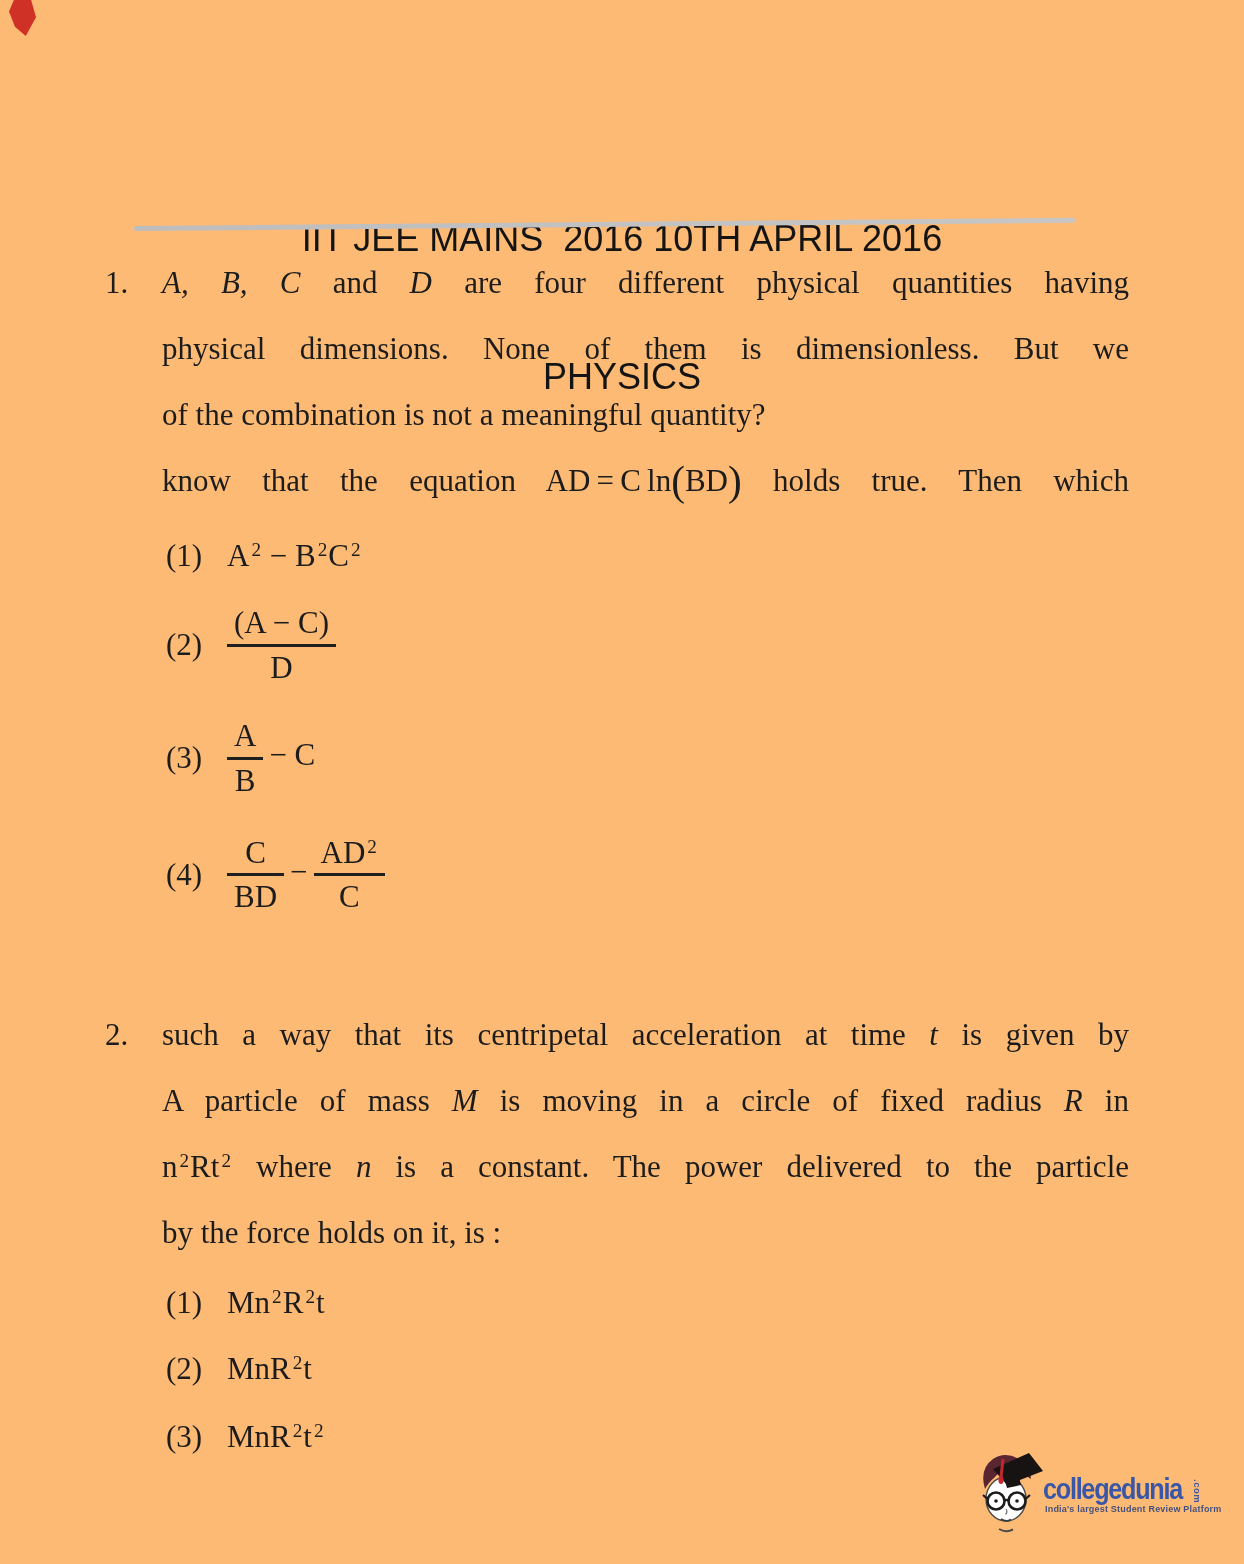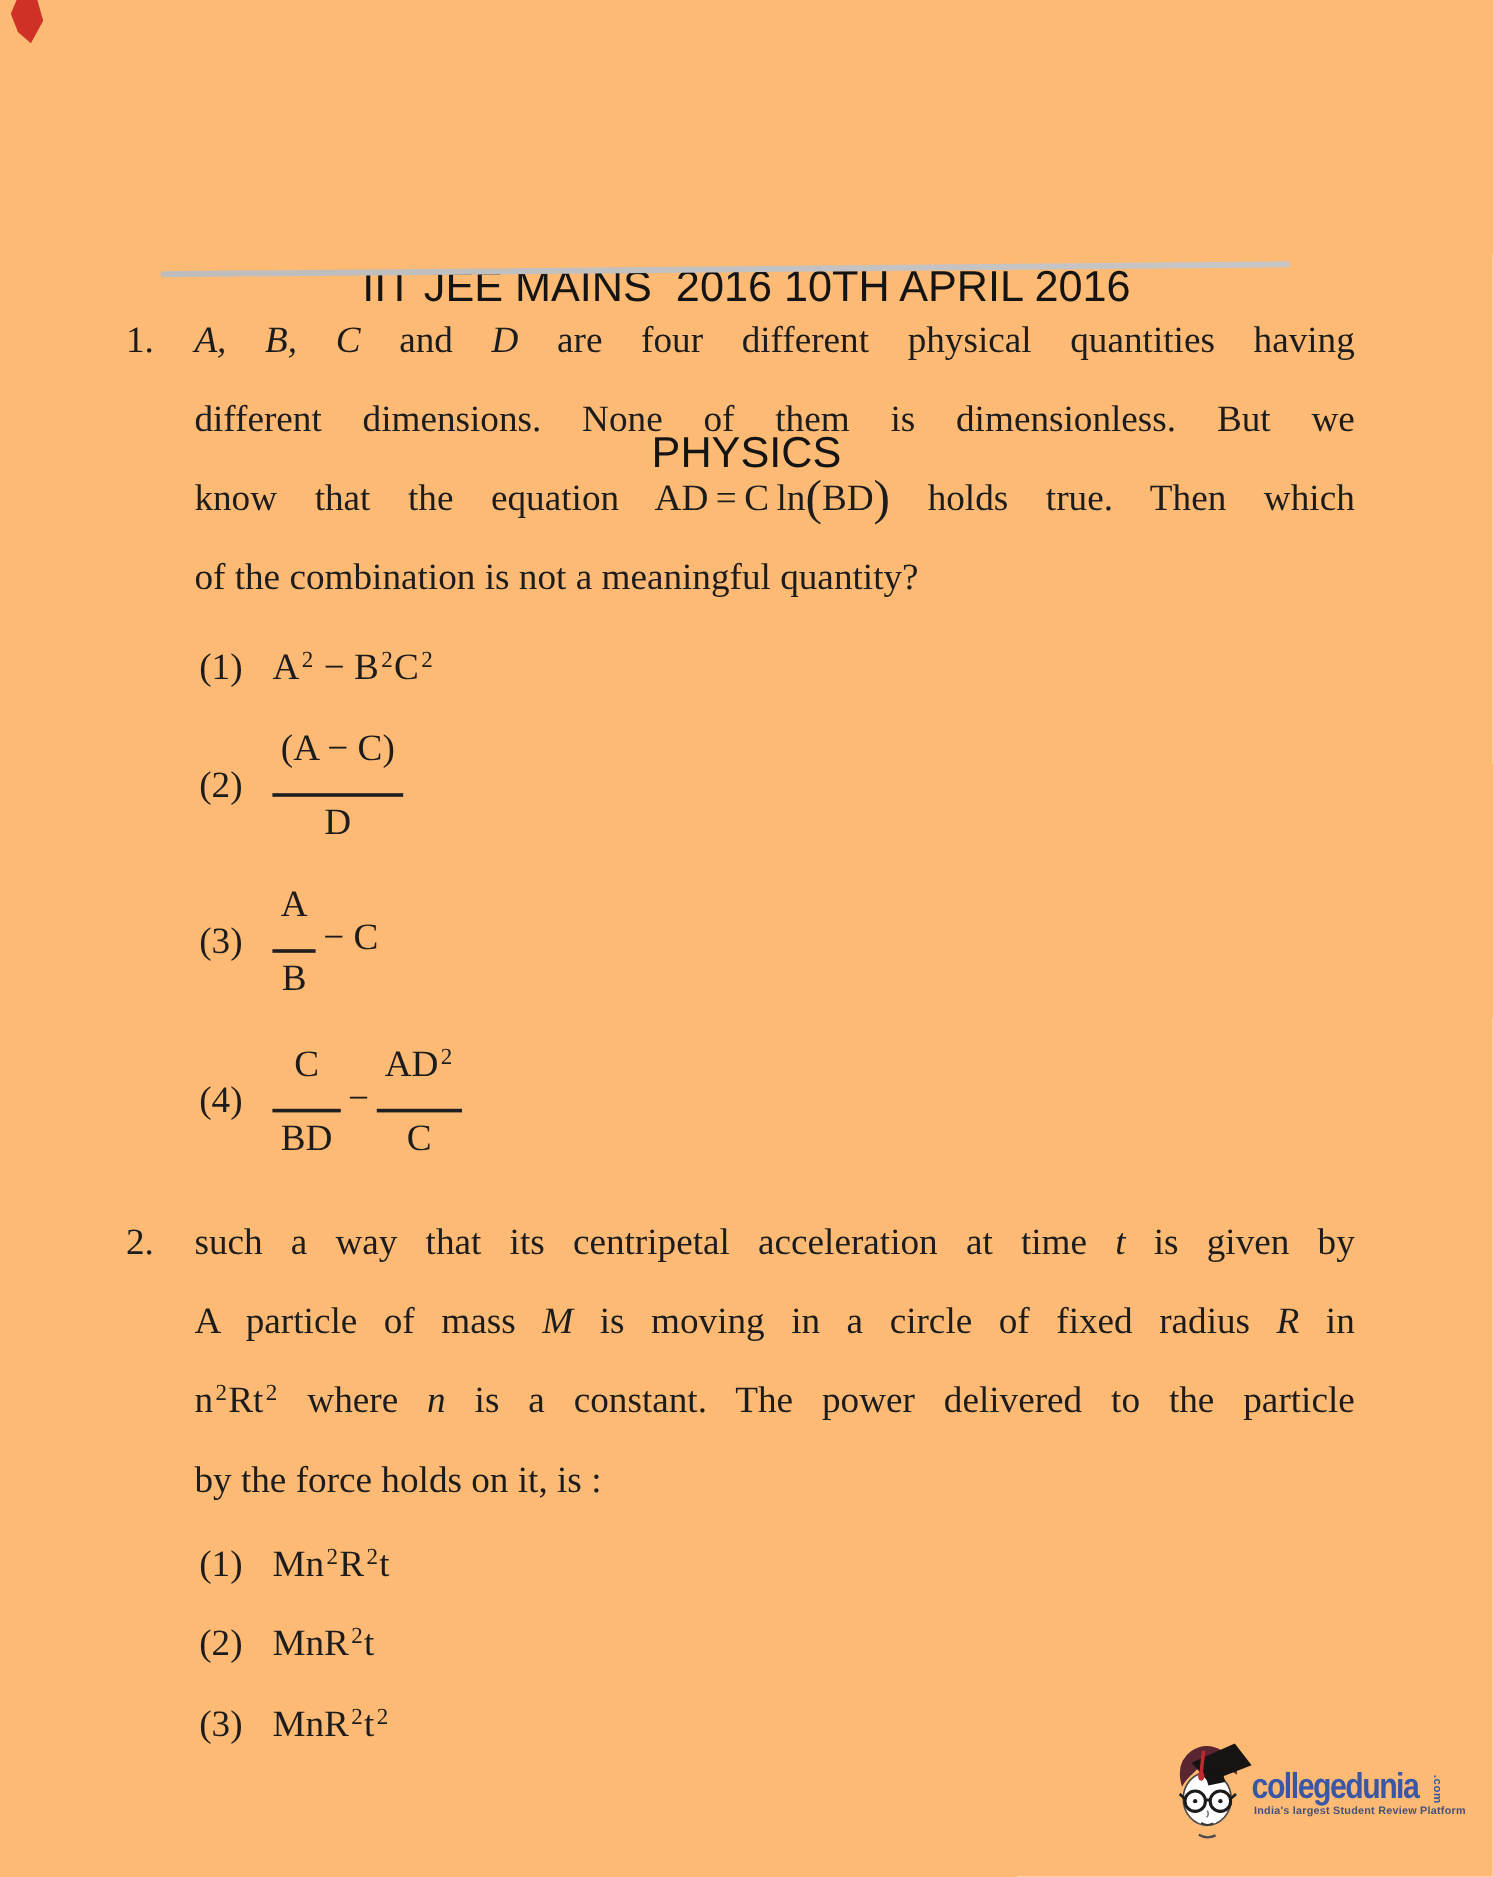--- a/index.html
+++ b/index.html
@@ -46,21 +46,21 @@
   
   .options{margin-left:4px;font-size:31px;}
   .opt{display:flex;align-items:center;}
   .opt-label{width:61px;flex:none;line-height:48px;}
   .opt-expr{display:inline-block;line-height:48px;}
   .frac{
     display:inline-block;vertical-align:middle;text-align:center;
     margin:0 6px;line-height:1.15;
   }
   .opt-expr .frac:first-child{margin-left:0;}
-  .frac .num{display:block;padding:0 7px 20px;}
+  .frac .num{display:block;padding:0 7px 3px;}
   .frac .den{display:block;border-top:3px solid #1f1f1f;padding:3px 7px 0;}
   #q1 .opt1{margin-top:18px;}
   #q1 .opt2{margin-top:25px;}
   #q1 .opt3{margin-top:33px;}
   #q1 .opt4{margin-top:36px;}
   #q2 .opt1{margin-top:13px;}
   #q2 .opt2{margin-top:18px;}
   #q2 .opt3{margin-top:20px;}
   
   .logo{
@@ -93,23 +93,23 @@
     <div>IIT JEE MAINS  2016 10TH APRIL 2016</div>
     <div>PHYSICS</div>
   </div>
   <div class="rule" style="background: linear-gradient(to right, rgb(189, 189, 189), rgb(198, 198, 198));"></div>
 
   <section class="question" id="q1">
     <div class="q-num">1.</div>
     <div class="q-body">
       <div class="q-lines">
         <div class="q-line"><i>A, B, C</i> and <i>D</i> are four different physical quantities having</div>
-        <div class="q-line">different dimensions. None of them is dimensionless. But we</div>
+        <div class="q-line">physical dimensions. None of them is dimensionless. But we</div>
+        <div class="q-line last">of the combination is not a meaningful quantity?</div>
         <div class="q-line">know that the equation AD = C ln<span class="bigp">(</span>BD<span class="bigp">)</span> holds true. Then which</div>
-        <div class="q-line last">of the combination is not a meaningful quantity?</div>
       </div>
       <div class="options">
         <div class="opt opt1">
           <span class="opt-label">(1)</span>
           <span class="opt-expr">A<sup>2</sup> − B<sup>2</sup>C<sup>2</sup></span>
         </div>
         <div class="opt opt2">
           <span class="opt-label">(2)</span>
           <span class="opt-expr"><span class="frac"><span class="num">(A − C)</span><span class="den">D</span></span></span>
         </div>

